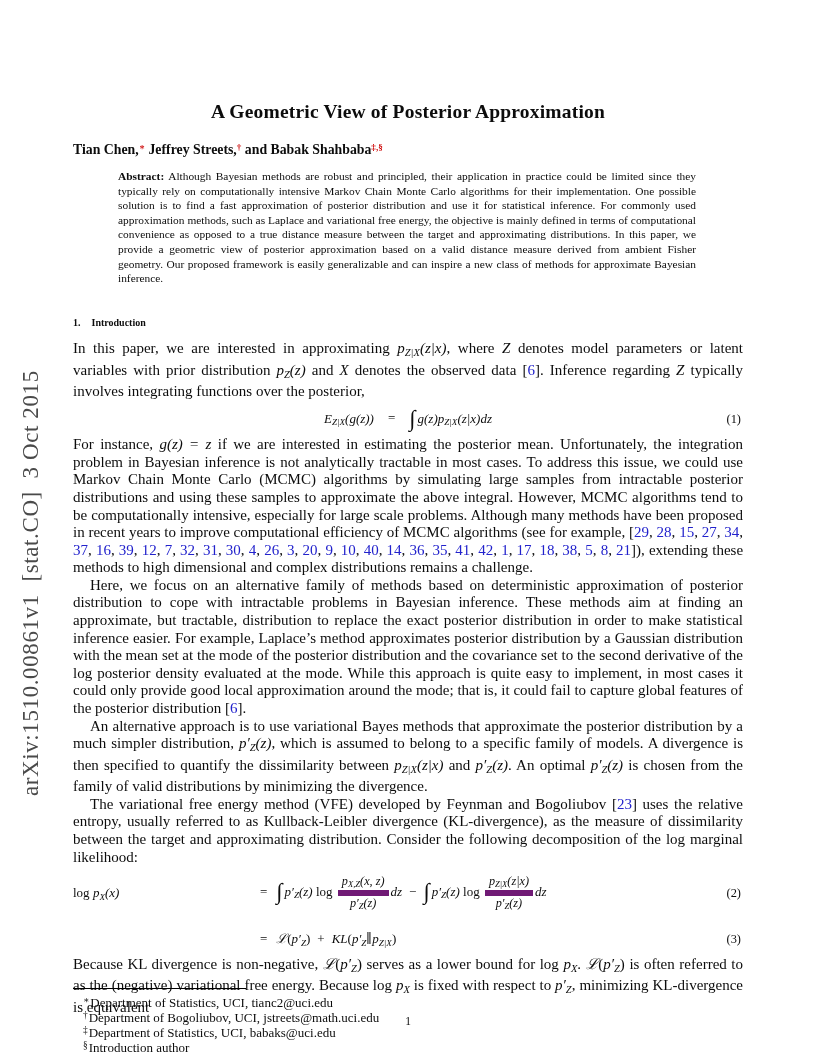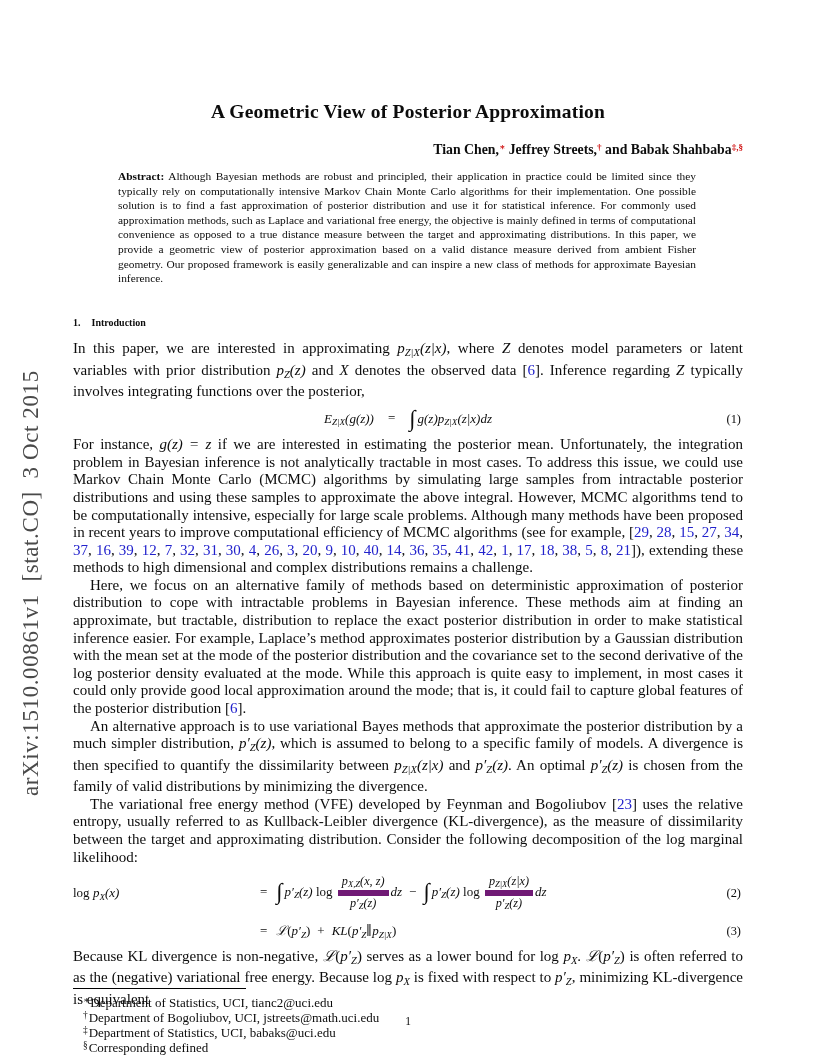--- a/index.html
+++ b/index.html
@@ -13,21 +13,21 @@
 
   
   .stamp{
     position:absolute;left:18px;top:796px;
     transform:rotate(-90deg);transform-origin:0 0;
     font-size:23px;letter-spacing:0.6px;white-space:pre;
     color:var(--stamp,#4a4a4a);
   }
 
   .title{top:101px;text-align:center;font-size:19.5px;font-weight:bold;margin:0;letter-spacing:0.2px;}
-  .authors{top:141px;text-align:right;font-size:13.8px;font-weight:bold;}
+  .authors{top:141px;text-align:left;font-size:13.8px;font-weight:bold;}
   .amark{color:var(--author_mark,#cc0000);font-size:0.66em;vertical-align:0.45em;}
 
   .abstract{
     position:absolute;left:118px;top:169px;width:578px;
     font-size:11.4px;line-height:14.6px;text-align:justify;
   }
   .ab-label{font-weight:bold;}
 
   .sec-heading{top:317px;font-size:10px;font-weight:bold;}
   .sec-num{margin-right:11px;}
@@ -41,21 +41,21 @@
   .sub{font-size:0.70em;vertical-align:-0.28em;}
   .int{font-size:1.75em;font-style:normal;line-height:0.9;vertical-align:-0.14em;padding-right:2px;}
   .rel{padding:0 14px;}
   .rel2{padding:0 9px;}
   .binop{padding:0 7px;}
 
   .eq{position:relative;display:flex;justify-content:center;align-items:center;margin:8px 0 7px 0;font-size:13px;}
   .eqnum{position:absolute;right:2px;top:50%;transform:translateY(-50%);font-size:12.4px;}
   .eqgroup{position:relative;margin:8px 0 6px 0;}
   .eqrow{position:relative;display:flex;align-items:center;font-size:13px;min-height:22px;}
-  .eqrow + .eqrow{margin-top:8px;}
+  .eqrow + .eqrow{margin-top:16px;}
   .eq-lhs{width:178px;text-align:left;flex:none;}
   .eq-rhs{text-align:left;}
 
   .frac{display:inline-block;vertical-align:middle;text-align:center;margin:0 2px;font-size:0.94em;line-height:1.2;}
   .fnum,.fden{display:block;padding:0 4px;}
   .fden{border-top:6px solid #701a75;}
 
   .footnotes{top:988px;font-size:13px;line-height:13.2px;}
   .fn-rule{width:173px;border-top:1px solid #000;margin:0 0 5px 0;}
   .footnote{text-indent:10px;}
@@ -112,18 +112,18 @@
 
     <p class="para"><span>Because KL divergence is non-negative, </span><span class="m">ℒ</span><span>(</span><span class="m">p′</span><span class="m sub">Z</span><span>)</span><span> serves as a lower bound for log </span><span class="m">p</span><span class="m sub">X</span><span>. </span><span class="m">ℒ</span><span>(</span><span class="m">p′</span><span class="m sub">Z</span><span>)</span><span> is often referred to as the (negative) variational free energy. Because log </span><span class="m">p</span><span class="m sub">X</span><span> is fixed with respect to </span><span class="m">p′</span><span class="m sub">Z</span><span>, minimizing KL-divergence is equivalent</span></p>
 
   </div>
 
   <div class="abs footnotes">
     <div class="fn-rule"></div>
     <div class="footnote"><span class="fnmark">∗</span><span>Department of Statistics, UCI, tianc2@uci.edu</span></div>
     <div class="footnote"><span class="fnmark">†</span><span>Department of Bogoliubov, UCI, jstreets@math.uci.edu</span></div>
     <div class="footnote"><span class="fnmark">‡</span><span>Department of Statistics, UCI, babaks@uci.edu</span></div>
-    <div class="footnote"><span class="fnmark">§</span><span>Corresponding defined</span></div>
+    <div class="footnote"><span class="fnmark">§</span><span>Introduction author</span></div>
   </div>
 
   <div class="abs pagenum">1</div>
 
 </div>
 
 </body></html>

